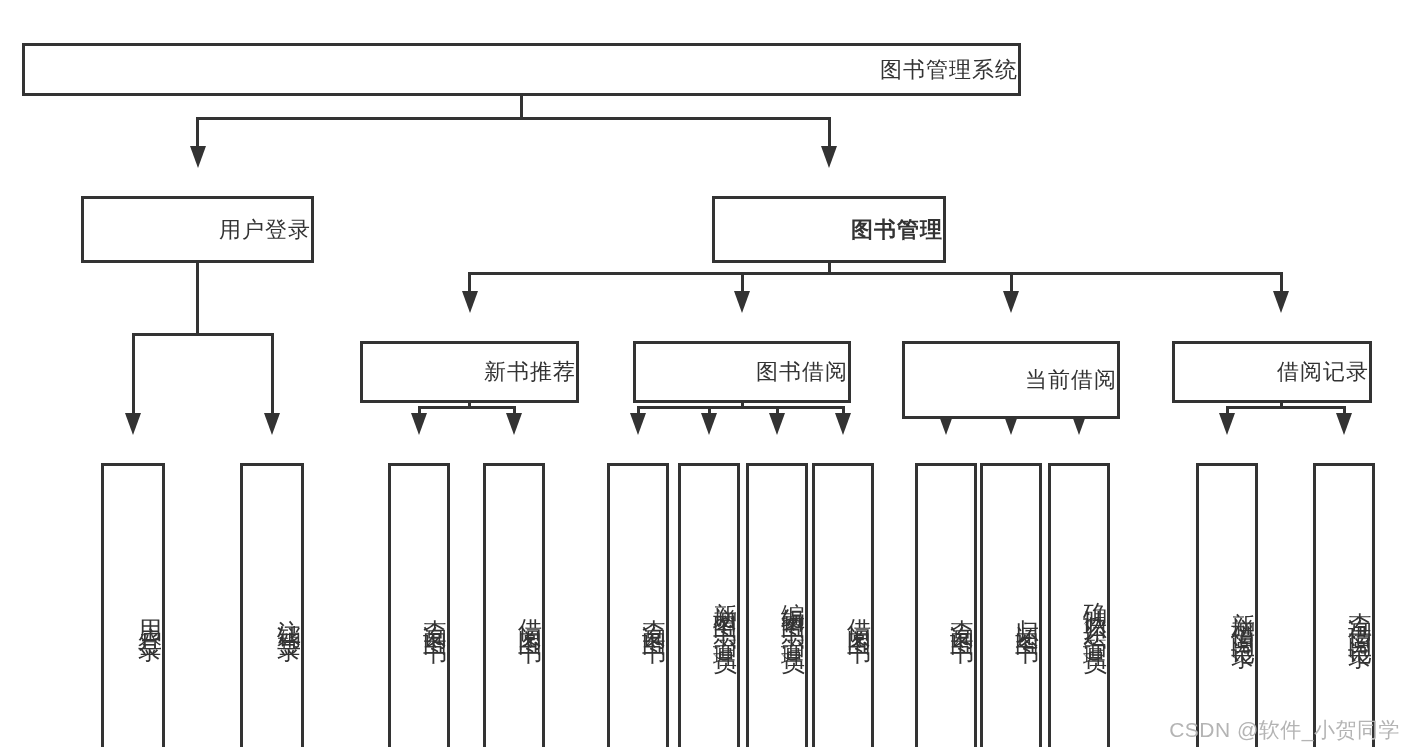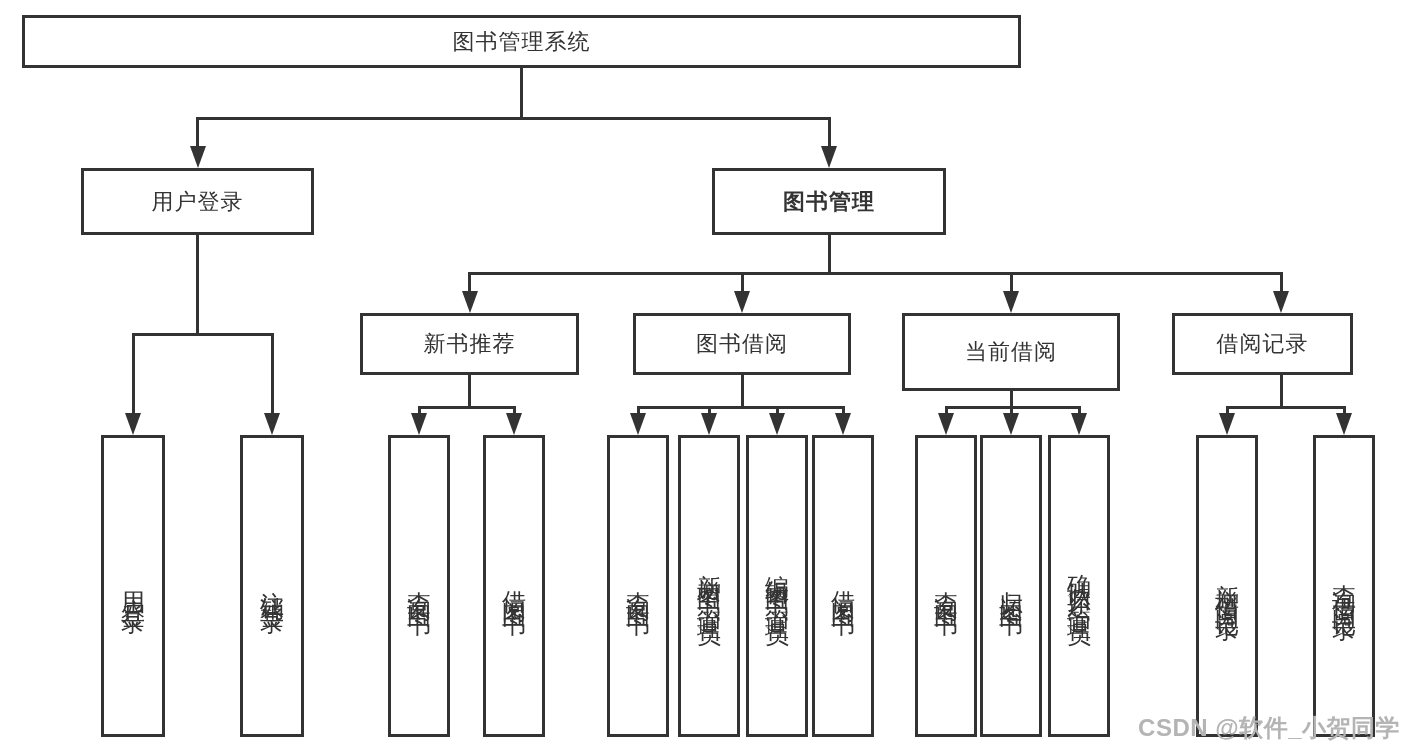--- a/index.html
+++ b/index.html
@@ -21,23 +21,24 @@
     background: var(--bg);
     overflow: hidden;
   }
   .node {
     position: absolute;
     box-sizing: border-box;
     border: 3px solid var(--line);
     background: var(--bg);
     display: flex;
     align-items: center;
-    justify-content: center;
+    justify-content: flex-end;
     color: var(--text);
     z-index: 2;
+    margin-top: 28px;
   }
   .node .node-label {
     display: block;
     text-align: center;
   }
   .node.horizontal .node-label {
     font-size: 22px;
     letter-spacing: 1px;
     line-height: 1;
     white-space: nowrap;
@@ -61,26 +62,25 @@
     height: 0;
     border-left: 8px solid transparent;
     border-right: 8px solid transparent;
     border-top: 22px solid var(--line);
     z-index: 1;
   }
   .watermark {
     position: absolute;
     right: 5px;
     bottom: 3px;
-    font-size: 24px;
+    font-size: 21px;
     color: var(--watermark);
     letter-spacing: 0.5px;
     z-index: 10;
     white-space: nowrap;
-    font-weight: bold;
   }
 </style>
 </head>
 <body>
 
 <div class="canvas" id="canvas">
   <div class="watermark">CSDN @软件_小贺同学</div>
 <div class="seg" style="left: 520px; top: 68px; width: 3px; height: 52px;"></div>
     <div class="seg" style="left: 196px; top: 117px; width: 634.5px; height: 3px;"></div>
     <div class="seg" style="left: 196px; top: 117px; width: 3px; height: 30px;"></div>
@@ -144,21 +144,21 @@
     </div>
     <div class="node horizontal" style="left: 360px; top: 313px; width: 219px; height: 62px;">
       <span class="node-label">新书推荐</span>
     </div>
     <div class="node horizontal" style="left: 633px; top: 313px; width: 218px; height: 62px;">
       <span class="node-label">图书借阅</span>
     </div>
     <div class="node horizontal" style="left: 902px; top: 313px; width: 218px; height: 78px;">
       <span class="node-label">当前借阅</span>
     </div>
-    <div class="node horizontal" style="left: 1172px; top: 313px; width: 181px; height: 62px;">
+    <div class="node horizontal" style="left: 1172px; top: 313px; width: 200px; height: 62px;">
       <span class="node-label">借阅记录</span>
     </div>
     <div class="node vertical" style="left: 101px; top: 435px; width: 64px; height: 302px;">
       <span class="node-label">用户登录</span>
     </div>
     <div class="node vertical" style="left: 240px; top: 435px; width: 64px; height: 302px;">
       <span class="node-label">注销登录</span>
     </div>
     <div class="node vertical" style="left: 388px; top: 435px; width: 62px; height: 302px;">
       <span class="node-label">查询图书</span>

